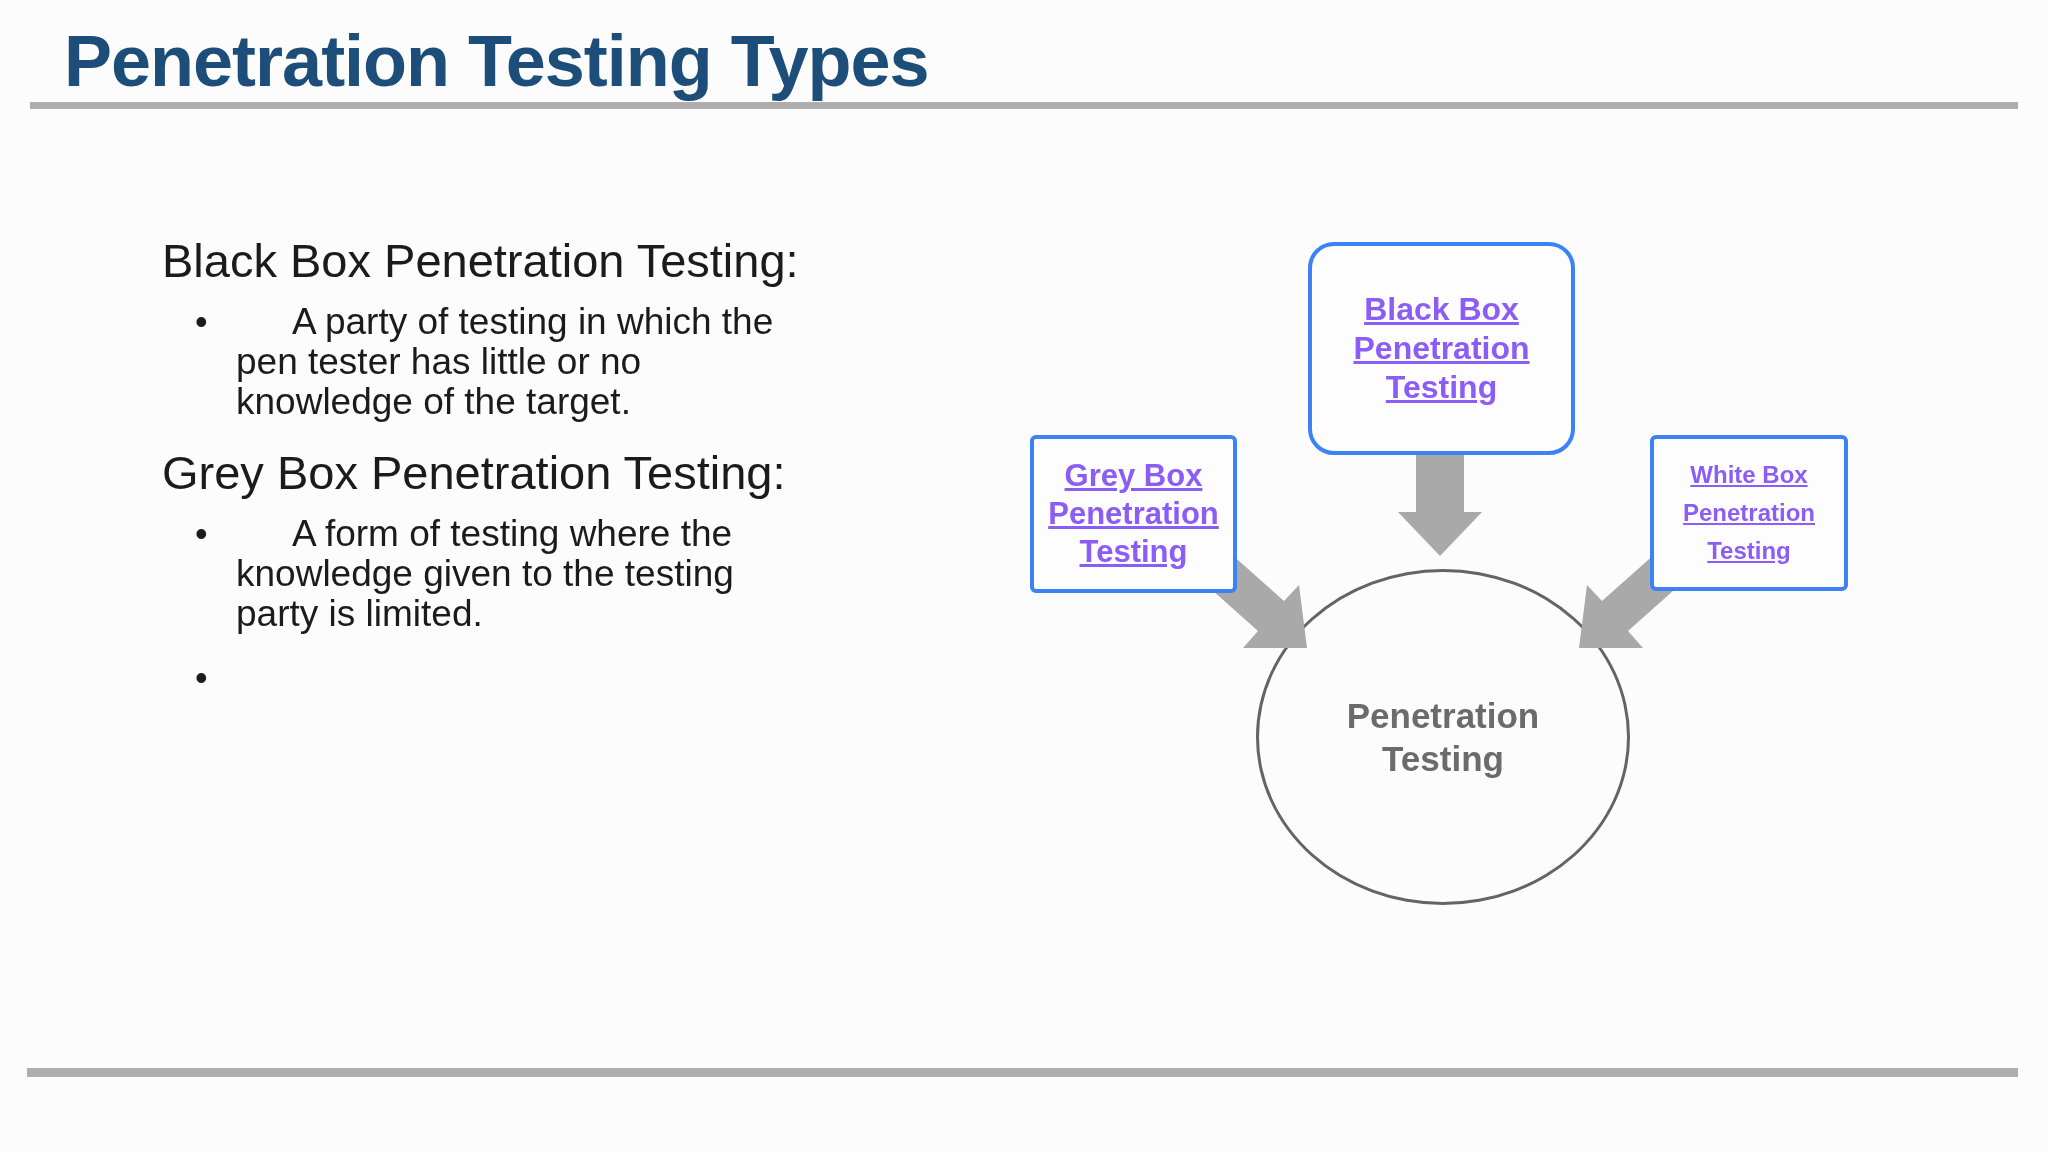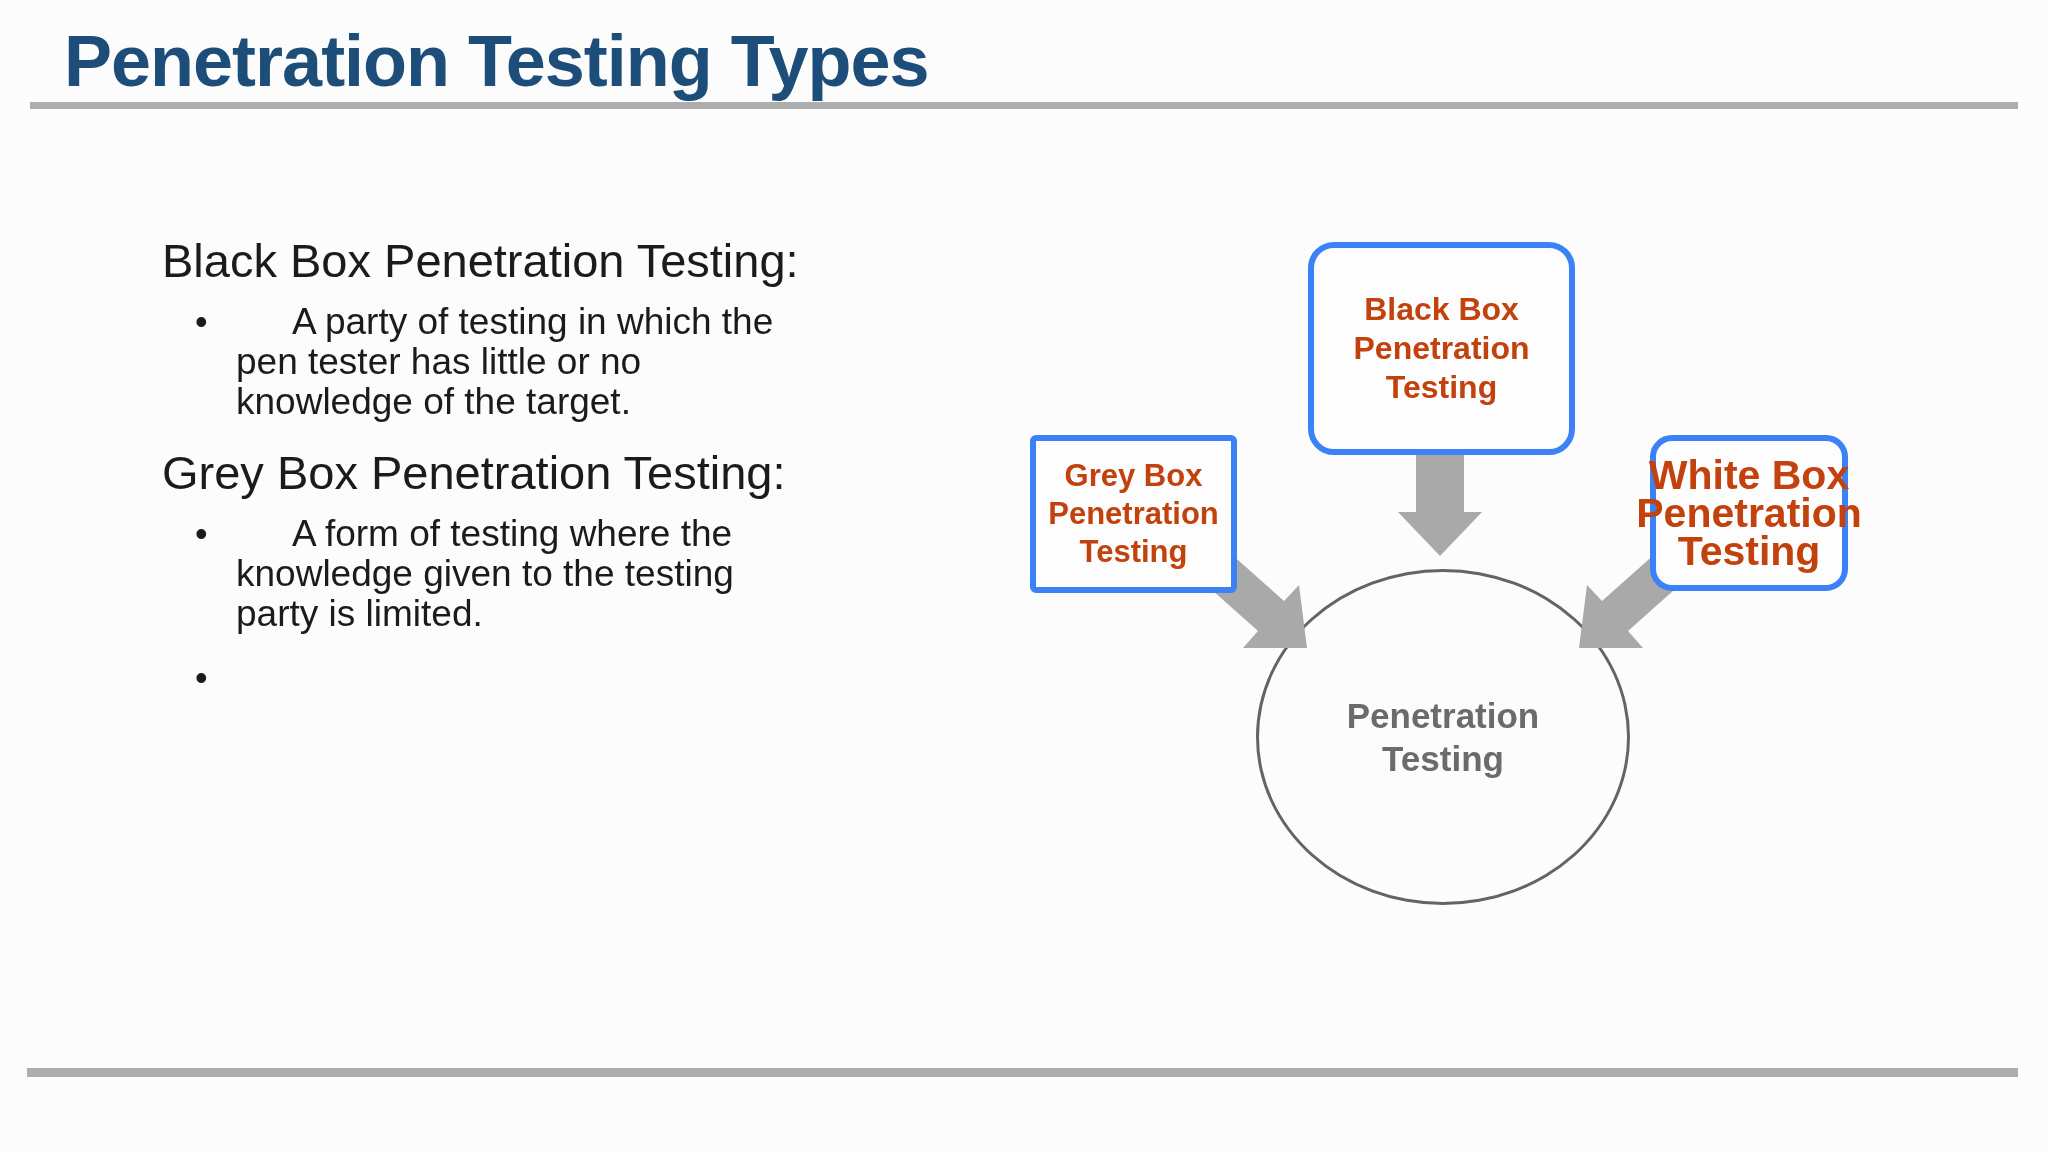--- a/index.html
+++ b/index.html
@@ -52,30 +52,31 @@
     white-space:pre-line;
   }
 
   
   .diagram-layer { position:absolute; left:0; top:0; width:2048px; height:1152px; }
   .arrow-svg { position:absolute; left:0; top:0; z-index:2; }
   .dbox {
     position:absolute; z-index:3;
     box-sizing:border-box;
     background:#fdfdfd;
-    border:6px solid #3b82f6;
+    border:4px solid #3b82f6;
     border-radius:26px;
     display:flex; align-items:center; justify-content:center;
     text-align:center;
-    color:#c2410c; font-weight:600;
+    color:#8b5cf6; font-weight:600;
     white-space:pre-line;
+    text-decoration:underline;
   }
   .dbox-top   { left:1308px; top:242px; width:267px; height:213px; font-size:32px; line-height:39px; }
   .dbox-left  { left:1030px; top:435px; width:207px; height:158px; font-size:31px; line-height:38px; border-radius:6px; }
-  .dbox-right { left:1650px; top:435px; width:198px; height:156px; font-size:41px; line-height:38px; border-radius:22px; }
+  .dbox-right { left:1650px; top:435px; width:198px; height:156px; font-size:24px; line-height:38px; border-radius:6px; }
   .dcircle {
     position:absolute; z-index:1;
     box-sizing:border-box;
     left:1256px; top:569px; width:374px; height:336px;
     border:3px solid #646464; border-radius:50%;
     background:transparent;
     display:flex; align-items:center; justify-content:center;
     text-align:center;
     color:#6b6b6b; font-weight:600;
     font-size:35px; line-height:43px;

